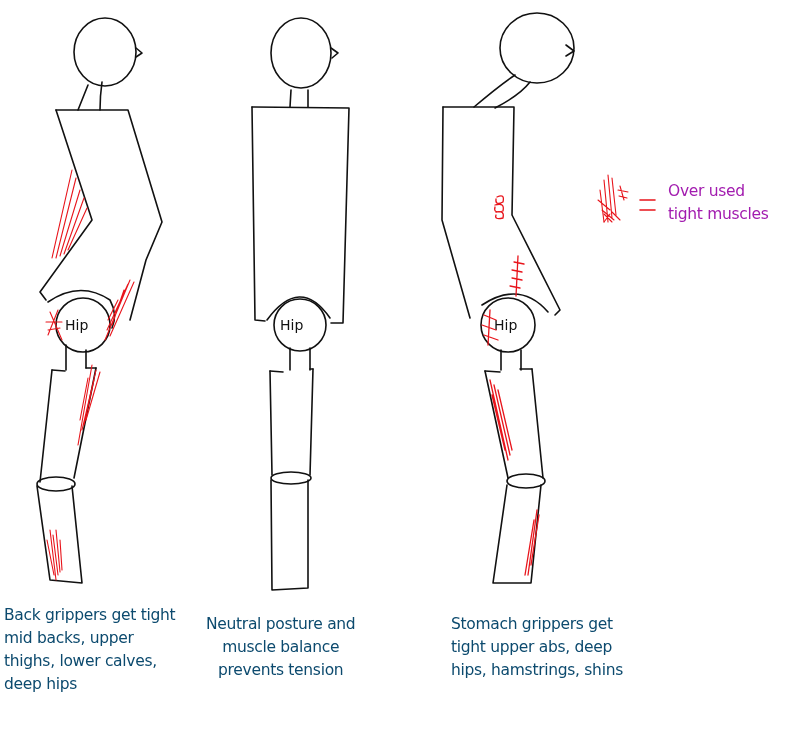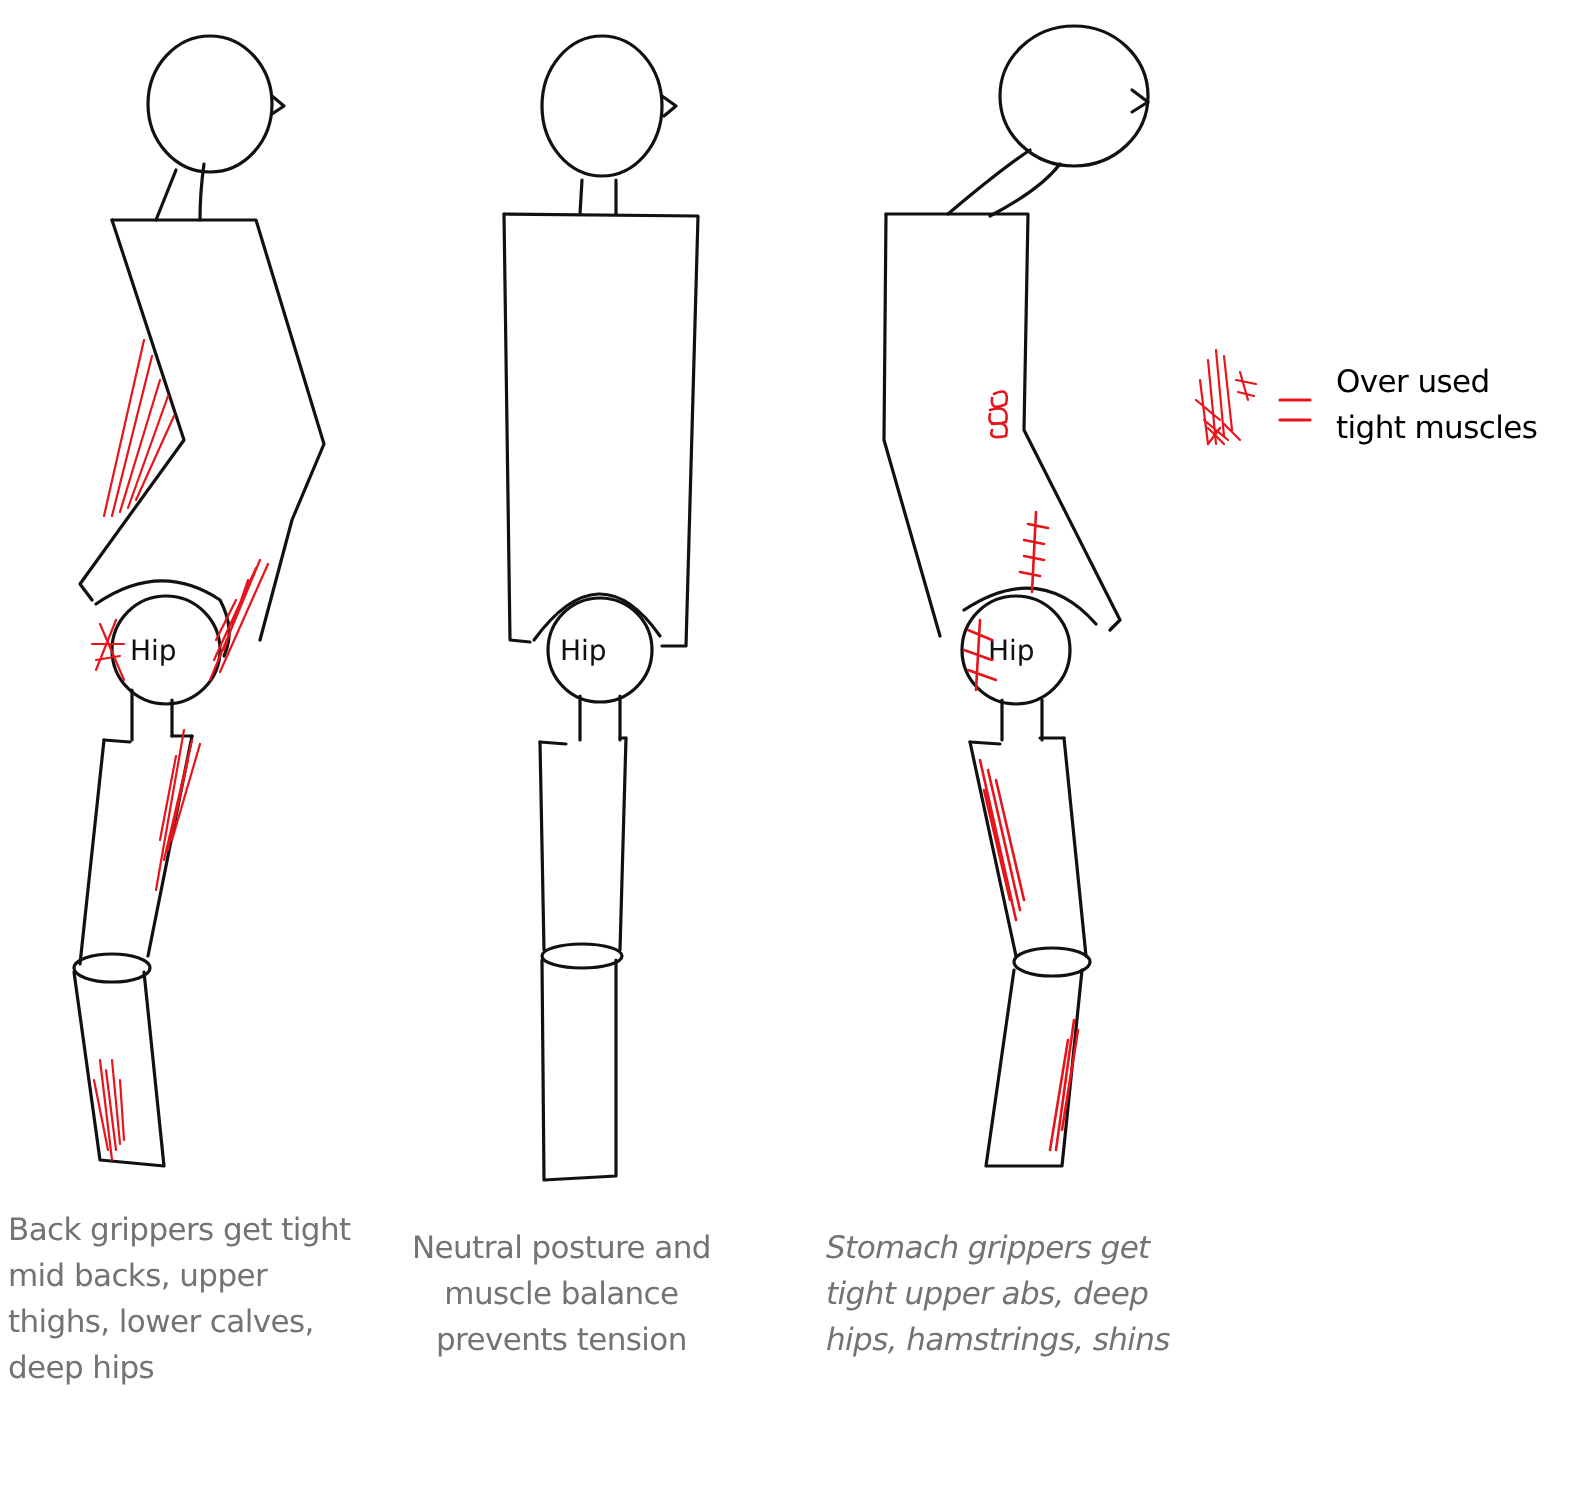--- a/index.html
+++ b/index.html
@@ -1,19 +1,19 @@
 <!DOCTYPE html>
 <html><head>
 <meta charset="utf-8">
 <style>
   html, body { margin:0; padding:0; background:#ffffff; }
   body { width:788px; height:746px; position:relative; overflow:hidden; font-family:"Liberation Sans", sans-serif; }
   svg.figs { position:absolute; left:0; top:0; }
-  .cap { position:absolute; font-family:"DejaVu Sans", sans-serif; font-size:15.5px; line-height:23px; color:#737373; white-space:pre-line; letter-spacing:-0.3px; }
-  .legend-text { position:absolute; font-family:"DejaVu Sans", sans-serif; font-size:15.5px; line-height:23px; color:#000000; white-space:pre-line; letter-spacing:-0.3px; }
+  .cap { position:absolute; font-family:"DejaVu Sans", sans-serif; font-size:15.5px; line-height:23px; color:#0c4a6e; white-space:pre-line; letter-spacing:-0.3px; }
+  .legend-text { position:absolute; font-family:"DejaVu Sans", sans-serif; font-size:15.5px; line-height:23px; color:#a21caf; white-space:pre-line; letter-spacing:-0.3px; }
   .hiplbl { font-family:"DejaVu Sans", sans-serif; font-size:14px; fill:#111; }
 </style>
 </head>
 <body>
 
 <svg class="figs" width="788" height="746" viewBox="0 0 788 746" fill="none" stroke="#111" stroke-width="1.6" stroke-linecap="round" stroke-linejoin="round">
 
   <g>
     <ellipse cx="105" cy="52" rx="31" ry="34"></ellipse>
     <path d="M136 48 l6 5 l-6 4"></path>
@@ -90,15 +90,15 @@
 <div class="legend-text" style="left:668px; top:180px;">Over used
 tight muscles</div>
 
 <div class="cap" style="left:4px; top:604px;">Back grippers get tight
 mid backs, upper
 thighs, lower calves,
 deep hips</div>
 <div class="cap" style="left:206px; top:613px;text-align:center;">Neutral posture and
 muscle balance
 prevents tension</div>
-<div class="cap" style="left:413px; top:613px;font-style:italic;">Stomach grippers get
+<div class="cap" style="left:451px; top:613px;">Stomach grippers get
 tight upper abs, deep
 hips, hamstrings, shins</div>
 
 </body></html>

